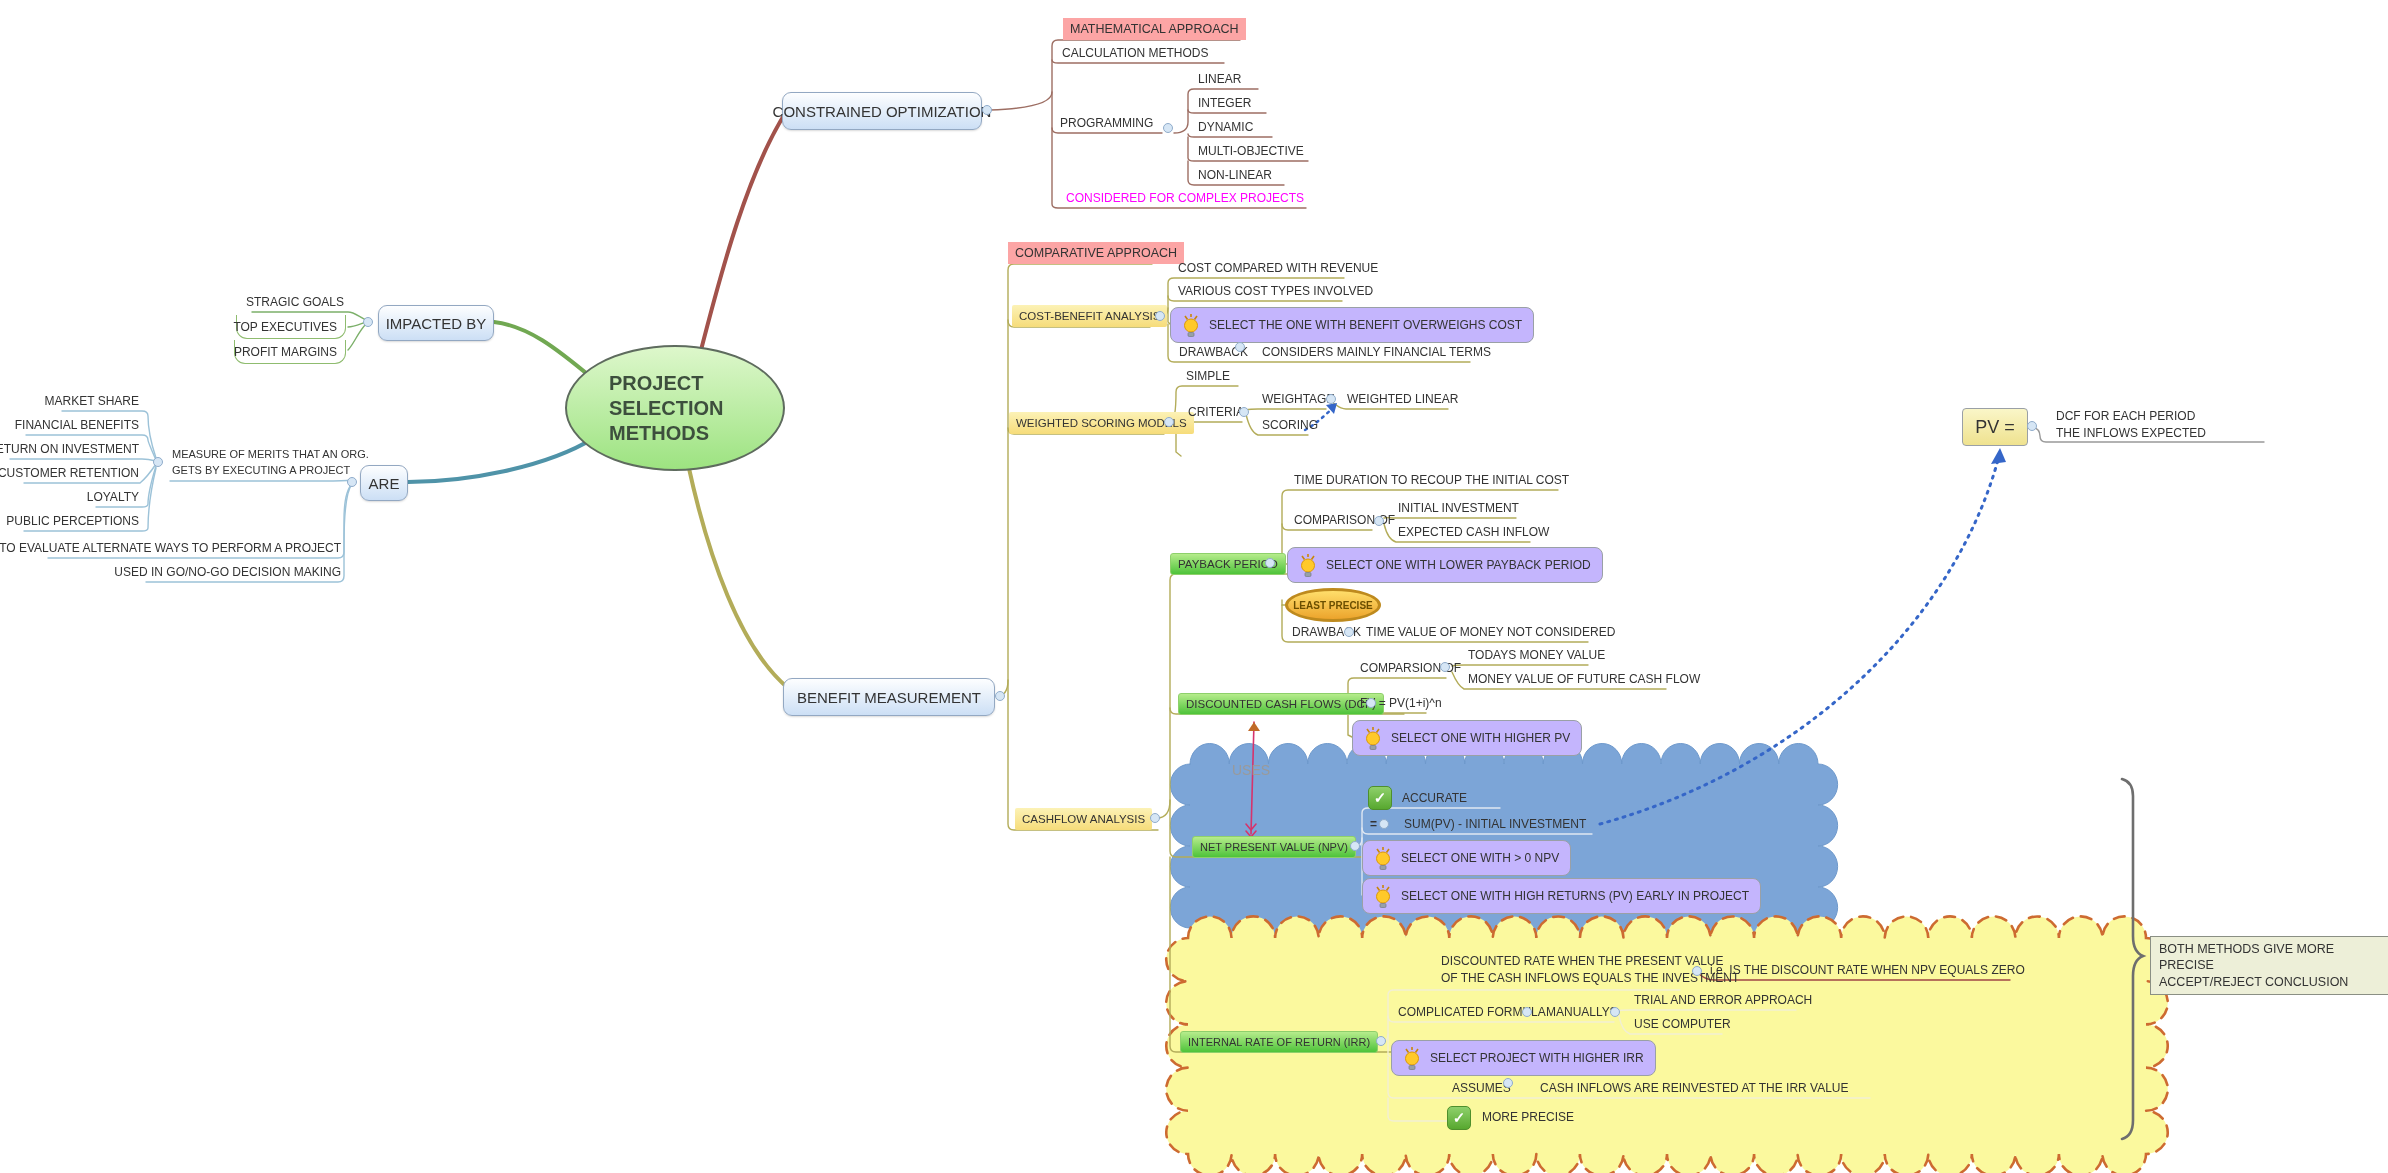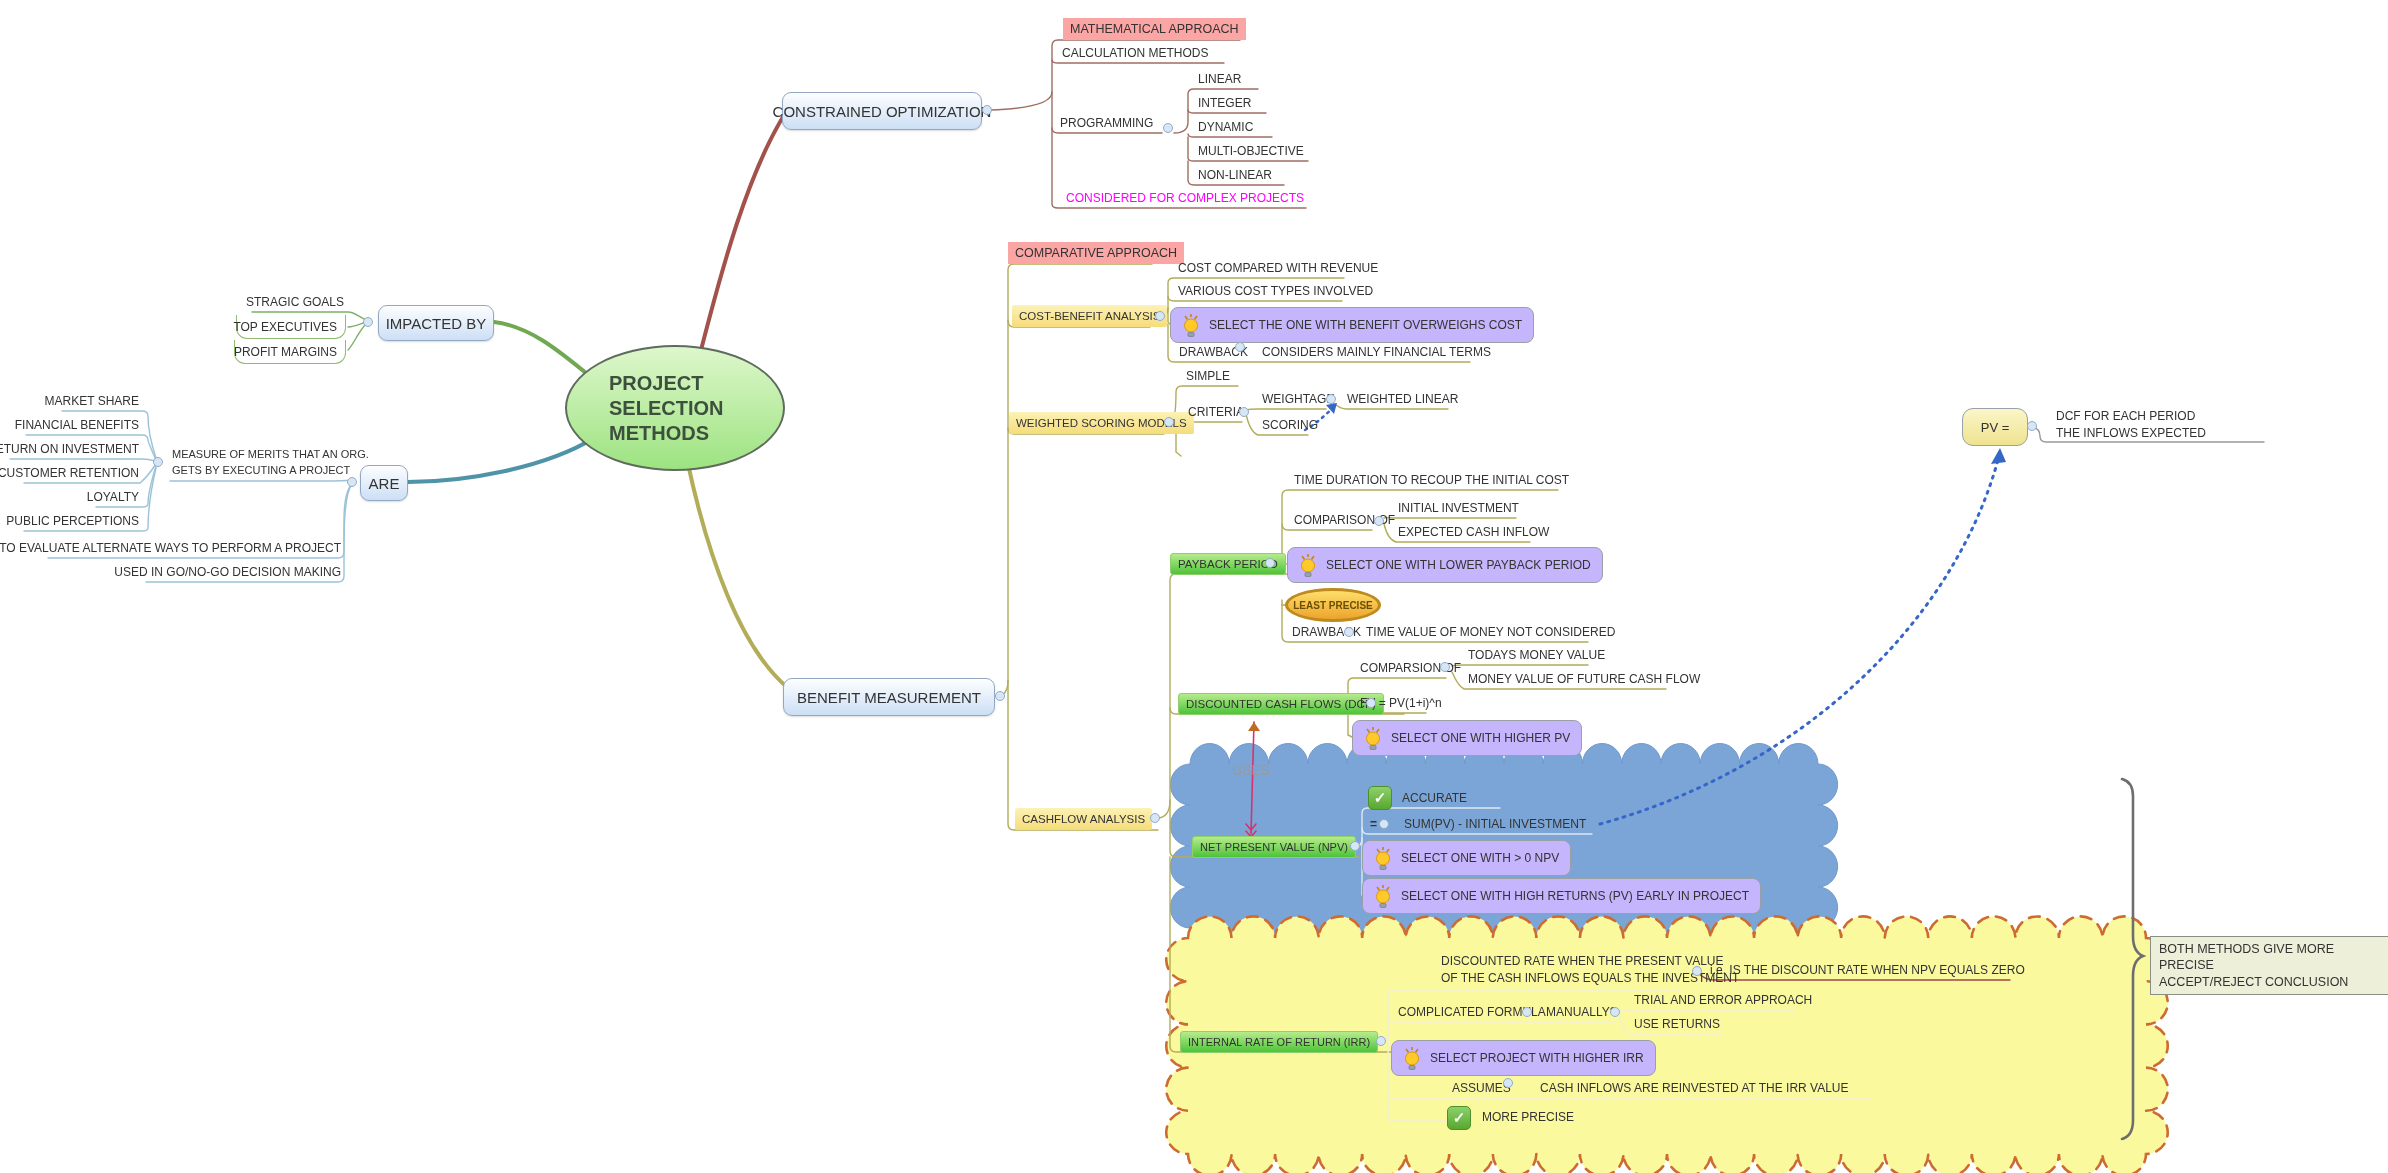--- a/index.html
+++ b/index.html
@@ -30,21 +30,21 @@
               height:24px;display:flex;align-items:center;justify-content:flex-end;
               padding:0 8px;font-size:12px;box-sizing:border-box;}
   .root-ellipse{width:220px;height:126px;border-radius:50%;border:2px solid #5E6B5E;
         background:linear-gradient(#DDF7CB,#9DE381);display:flex;align-items:center;
         font-weight:bold;font-size:20px;line-height:1.25;color:#3D4F3D;
         padding-left:42px;white-space:pre-line;box-sizing:border-box;}
   .ellipse-node{width:96px;height:34px;border-radius:50%;border:3px solid #BE8A1E;
         background:linear-gradient(#FFDE6B,#ECA42C);display:flex;align-items:center;
         justify-content:center;font-size:10px;font-weight:bold;color:#6B4E00;box-sizing:border-box;}
   .pv-box{background:linear-gradient(#FAF6C8,#EFE28F);border:1px solid #9AA0A6;
-        border-radius:11px;display:flex;align-items:center;justify-content:center;font-size:13px;}
+        border-radius:4px;display:flex;align-items:center;justify-content:center;font-size:18px;}
   .note-box{background:#EDEFD8;border:1px solid #8A8F84;padding:4px 8px;font-size:12.5px;
         white-space:pre-line;line-height:1.3;}
   .gray-label{font-size:14px;color:#9a9a9a;}
   .right-anchor{text-align:right;justify-content:flex-end;}
 </style>
 </head>
 <body>
 
 <div id="canvas">
   <svg id="wires" width="2388" height="1173">
@@ -240,21 +240,21 @@
     <span>SELECT ONE WITH HIGH RETURNS (PV) EARLY IN PROJECT</span>
   </div>
 
   <div class="n hl hl-green" style="left:1180px;top:1031px;font-size:11px;">INTERNAL RATE OF RETURN (IRR)</div>
   <div class="n leaf ml" style="left:1437px;top:953px;">DISCOUNTED RATE WHEN THE PRESENT VALUE
 OF THE CASH INFLOWS EQUALS THE INVESTMENT</div>
   <div class="n leaf" style="left:1706px;top:960px;">i.e. IS THE DISCOUNT RATE WHEN NPV EQUALS ZERO</div>
   <div class="n leaf" style="left:1394px;top:1002px;">COMPLICATED FORMULA</div>
   <div class="n leaf" style="left:1542px;top:1002px;">MANUALLY?</div>
   <div class="n leaf" style="left:1630px;top:990px;">TRIAL AND ERROR APPROACH</div>
-  <div class="n leaf" style="left:1630px;top:1014px;">USE RETURNS</div>
+  <div class="n leaf" style="left:1630px;top:1014px;">USE COMPUTER</div>
   <div class="n tip" style="left:1391px;top:1040px;">
     <svg class="bulb" viewBox="0 0 18 24">
         <path d="M9,1 L9,4 M3,3 L5.5,6.5 M15,3 L12.5,6.5" stroke="#C8860A" stroke-width="1.6" fill="none"></path>
         <circle cx="9" cy="12.5" r="6.5" fill="#FFC929" stroke="#DE9A06"></circle>
         <rect x="6" y="19.5" width="6" height="4" rx="1.2" fill="#98A0A8" stroke="#7A8188" stroke-width="0.8"></rect>
       </svg>
     <span>SELECT PROJECT WITH HIGHER IRR</span>
   </div>
   <div class="n leaf" style="left:1448px;top:1078px;">ASSUMES</div>
   <div class="n leaf" style="left:1536px;top:1078px;">CASH INFLOWS ARE REINVESTED AT THE IRR VALUE</div>

